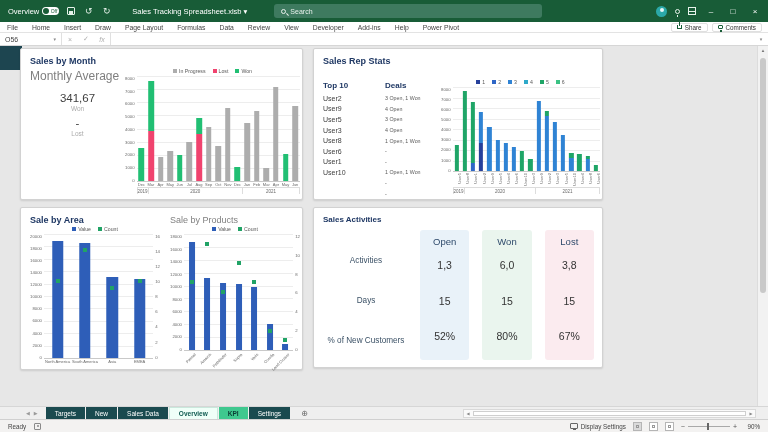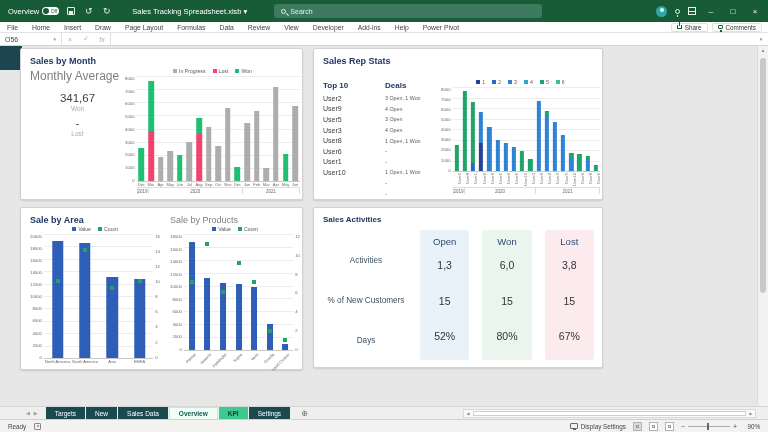--- a/index.html
+++ b/index.html
@@ -826,22 +826,22 @@
         </div>
       </div>
     </div>
 
     <div class="card" id="card4">
       <div class="card-title small">Sales Activities</div>
       <div class="act-grid" id="act-grid">
           <div class="act-labels">
             <div class="act-head">&nbsp;</div>
             <div class="act-cell">Activities</div>
+            <div class="act-cell">Days</div>
             <div class="act-cell">% of New Customers</div>
-            <div class="act-cell">Days</div>
           </div>
           <div class="act-col" style="background:#E9F2F9">
             <div class="act-head">Open</div>
             <div class="act-cell">1,3</div>
             <div class="act-cell">15</div>
             <div class="act-cell">52%</div>
           </div>
           <div class="act-col" style="background:#EAF5EE">
             <div class="act-head">Won</div>
             <div class="act-cell">6,0</div>

